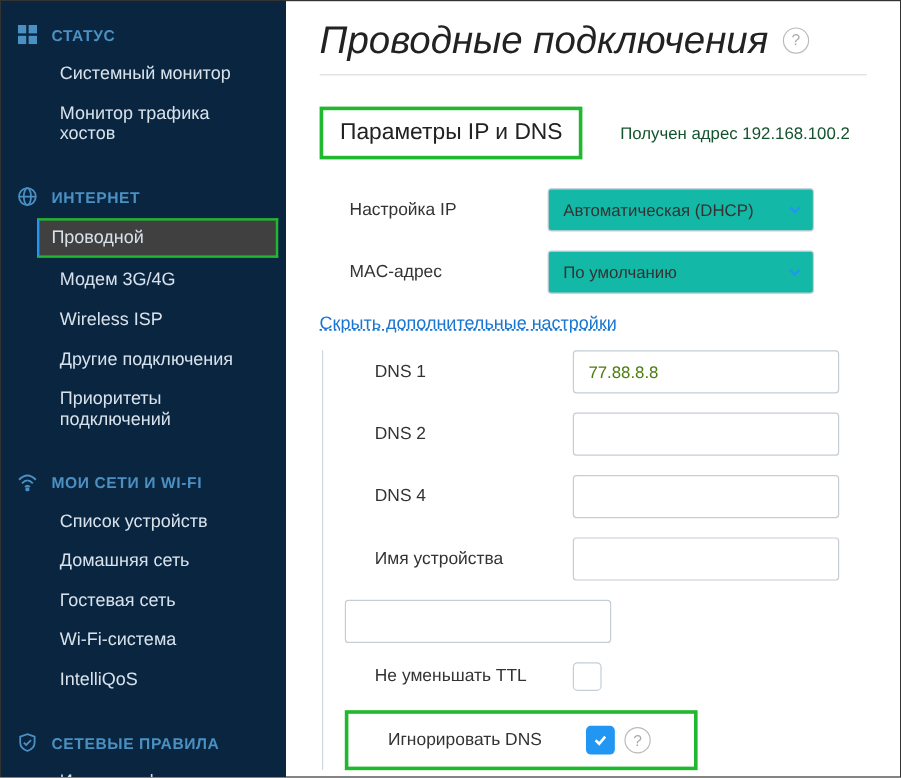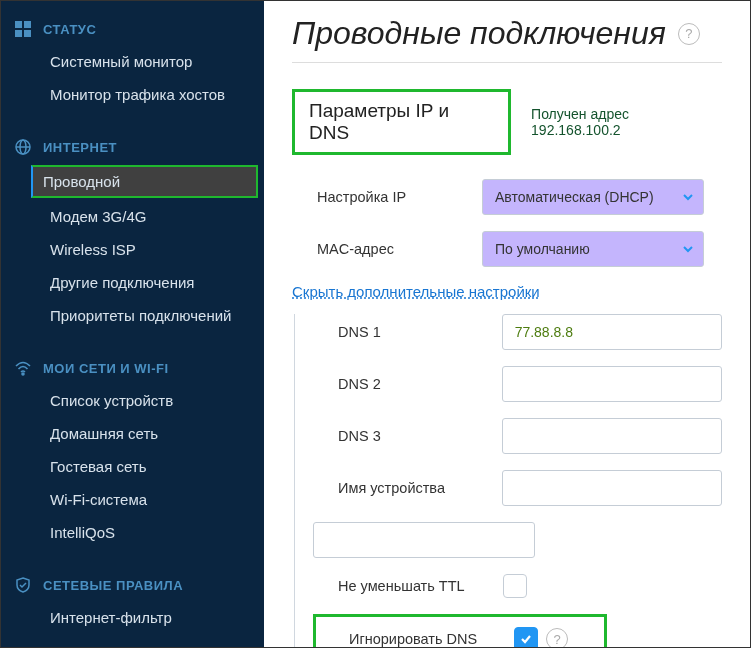--- a/index.html
+++ b/index.html
@@ -1,36 +1,36 @@
 <!DOCTYPE html>
 <html><head>
 <meta charset="utf-8">
 <style>
 * { box-sizing: border-box; margin: 0; padding: 0; }
 body { font-family: -apple-system, Arial, sans-serif; width: 751px; height: 648px; overflow: hidden; background: #fff; border: 1px solid #333; }
 .container { display: flex; height: 100%; }
-.sidebar { width: 263px; background: #0a2540; color: #fff; overflow-y: auto; padding-top: 10px; }
+.sidebar { width: 237px; background: #0a2540; color: #fff; overflow-y: auto; padding-top: 10px; }
 .section-header { display: flex; align-items: center; gap: 12px; padding: 10px 14px 8px 14px; color: #4a90c2; font-size: 13px; font-weight: 600; letter-spacing: 0.5px; }
 .section-header svg { flex-shrink: 0; }
 .nav-item { padding: 8px 14px 8px 46px; font-size: 15px; color: #d8e2eb; cursor: pointer; border-left: 3px solid transparent; }
 .nav-item.active { background: #404040; border-left-color: #2196f3; }
 .hl-nav { border: 2px solid #1fb82e; margin: 2px 6px 2px 30px; padding: 6px 10px; }
 .main { flex: 1; padding: 14px 28px; overflow-y: auto; color: #333; }
 .page-title-row { display: flex; align-items: center; gap: 12px; margin-bottom: 10px; }
 .page-title { font-size: 32px; font-weight: 400; color: #222; font-style: italic; }
 .help-circle { width: 22px; height: 22px; border: 1px solid #bbb; border-radius: 50%; display: inline-flex; align-items: center; justify-content: center; color: #aaa; font-size: 13px; cursor: pointer; }
 hr.divider { border: none; border-top: 1px solid #ddd; margin-bottom: 26px; }
-.section-row { display: flex; align-items: center; gap: 20px; margin-bottom: 24px; }
+.section-row { display: flex; align-items: center; gap: 31px; margin-bottom: 24px; }
 .section-title-box { border: 3px solid #1fb82e; padding: 8px 14px; }
 .section-title { font-size: 19px; color: #222; }
 .status-text { color: #14532d; font-size: 14px; }
 .form-row { display: flex; align-items: center; margin-bottom: 16px; }
 .form-label { width: 165px; font-size: 14.5px; color: #333; margin-left: 25px; }
 .select-wrap { position: relative; width: 222px; }
-.select-wrap select { width: 100%; height: 36px; border: 1px solid #c5cdd6; border-radius: 3px; padding: 0 34px 0 12px; font-size: 14px; color: #333; background: #c4b5fd; appearance: none; cursor: pointer; }
+.select-wrap select { width: 100%; height: 36px; border: 1px solid #c5cdd6; border-radius: 3px; padding: 0 34px 0 12px; font-size: 14px; color: #333; background: #14b8a6; appearance: none; cursor: pointer; }
 .select-wrap .chev { position: absolute; right: 10px; top: 50%; transform: translateY(-50%); pointer-events: none; color: #2196f3; }
 .toggle-link { color: #1976d2; font-size: 15px; text-decoration: underline dotted; cursor: pointer; margin-bottom: 14px; display: inline-block; }
 .advanced { border-left: 1px solid #d0d7df; padding-left: 18px; margin-left: 2px; }
 .text-input { width: 222px; height: 36px; border: 1px solid #c5cdd6; border-radius: 3px; padding: 0 12px; font-size: 14px; color: #4d7c0f; }
 .checkbox { width: 24px; height: 24px; border: 1px solid #c5cdd6; border-radius: 4px; cursor: pointer; display: inline-flex; align-items: center; justify-content: center; }
 .checkbox.checked { background: #2196f3; border-color: #2196f3; color: #fff; }
 .ignore-row { border: 3px solid #1fb82e; padding: 10px 8px; display: flex; align-items: center; width: 294px; }
 .ignore-row .form-label { width: 165px; }
 </style>
 </head>
@@ -130,21 +130,21 @@
     <div class="advanced">
       <div class="form-row">
         <label class="form-label">DNS 1</label>
         <input class="text-input" value="77.88.8.8" style="">
       </div>
       <div class="form-row">
         <label class="form-label">DNS 2</label>
         <input class="text-input" value="" style="">
       </div>
       <div class="form-row">
-        <label class="form-label">DNS 3</label>
+        <label class="form-label">DNS 4</label>
         <input class="text-input" value="" style="">
       </div>
       <div class="form-row">
         <label class="form-label">Имя устройства</label>
         <input class="text-input" value="" style="">
       </div>
       <div class="form-row">
         <input class="text-input" value="" style="">
       </div>
       <div class="form-row">

